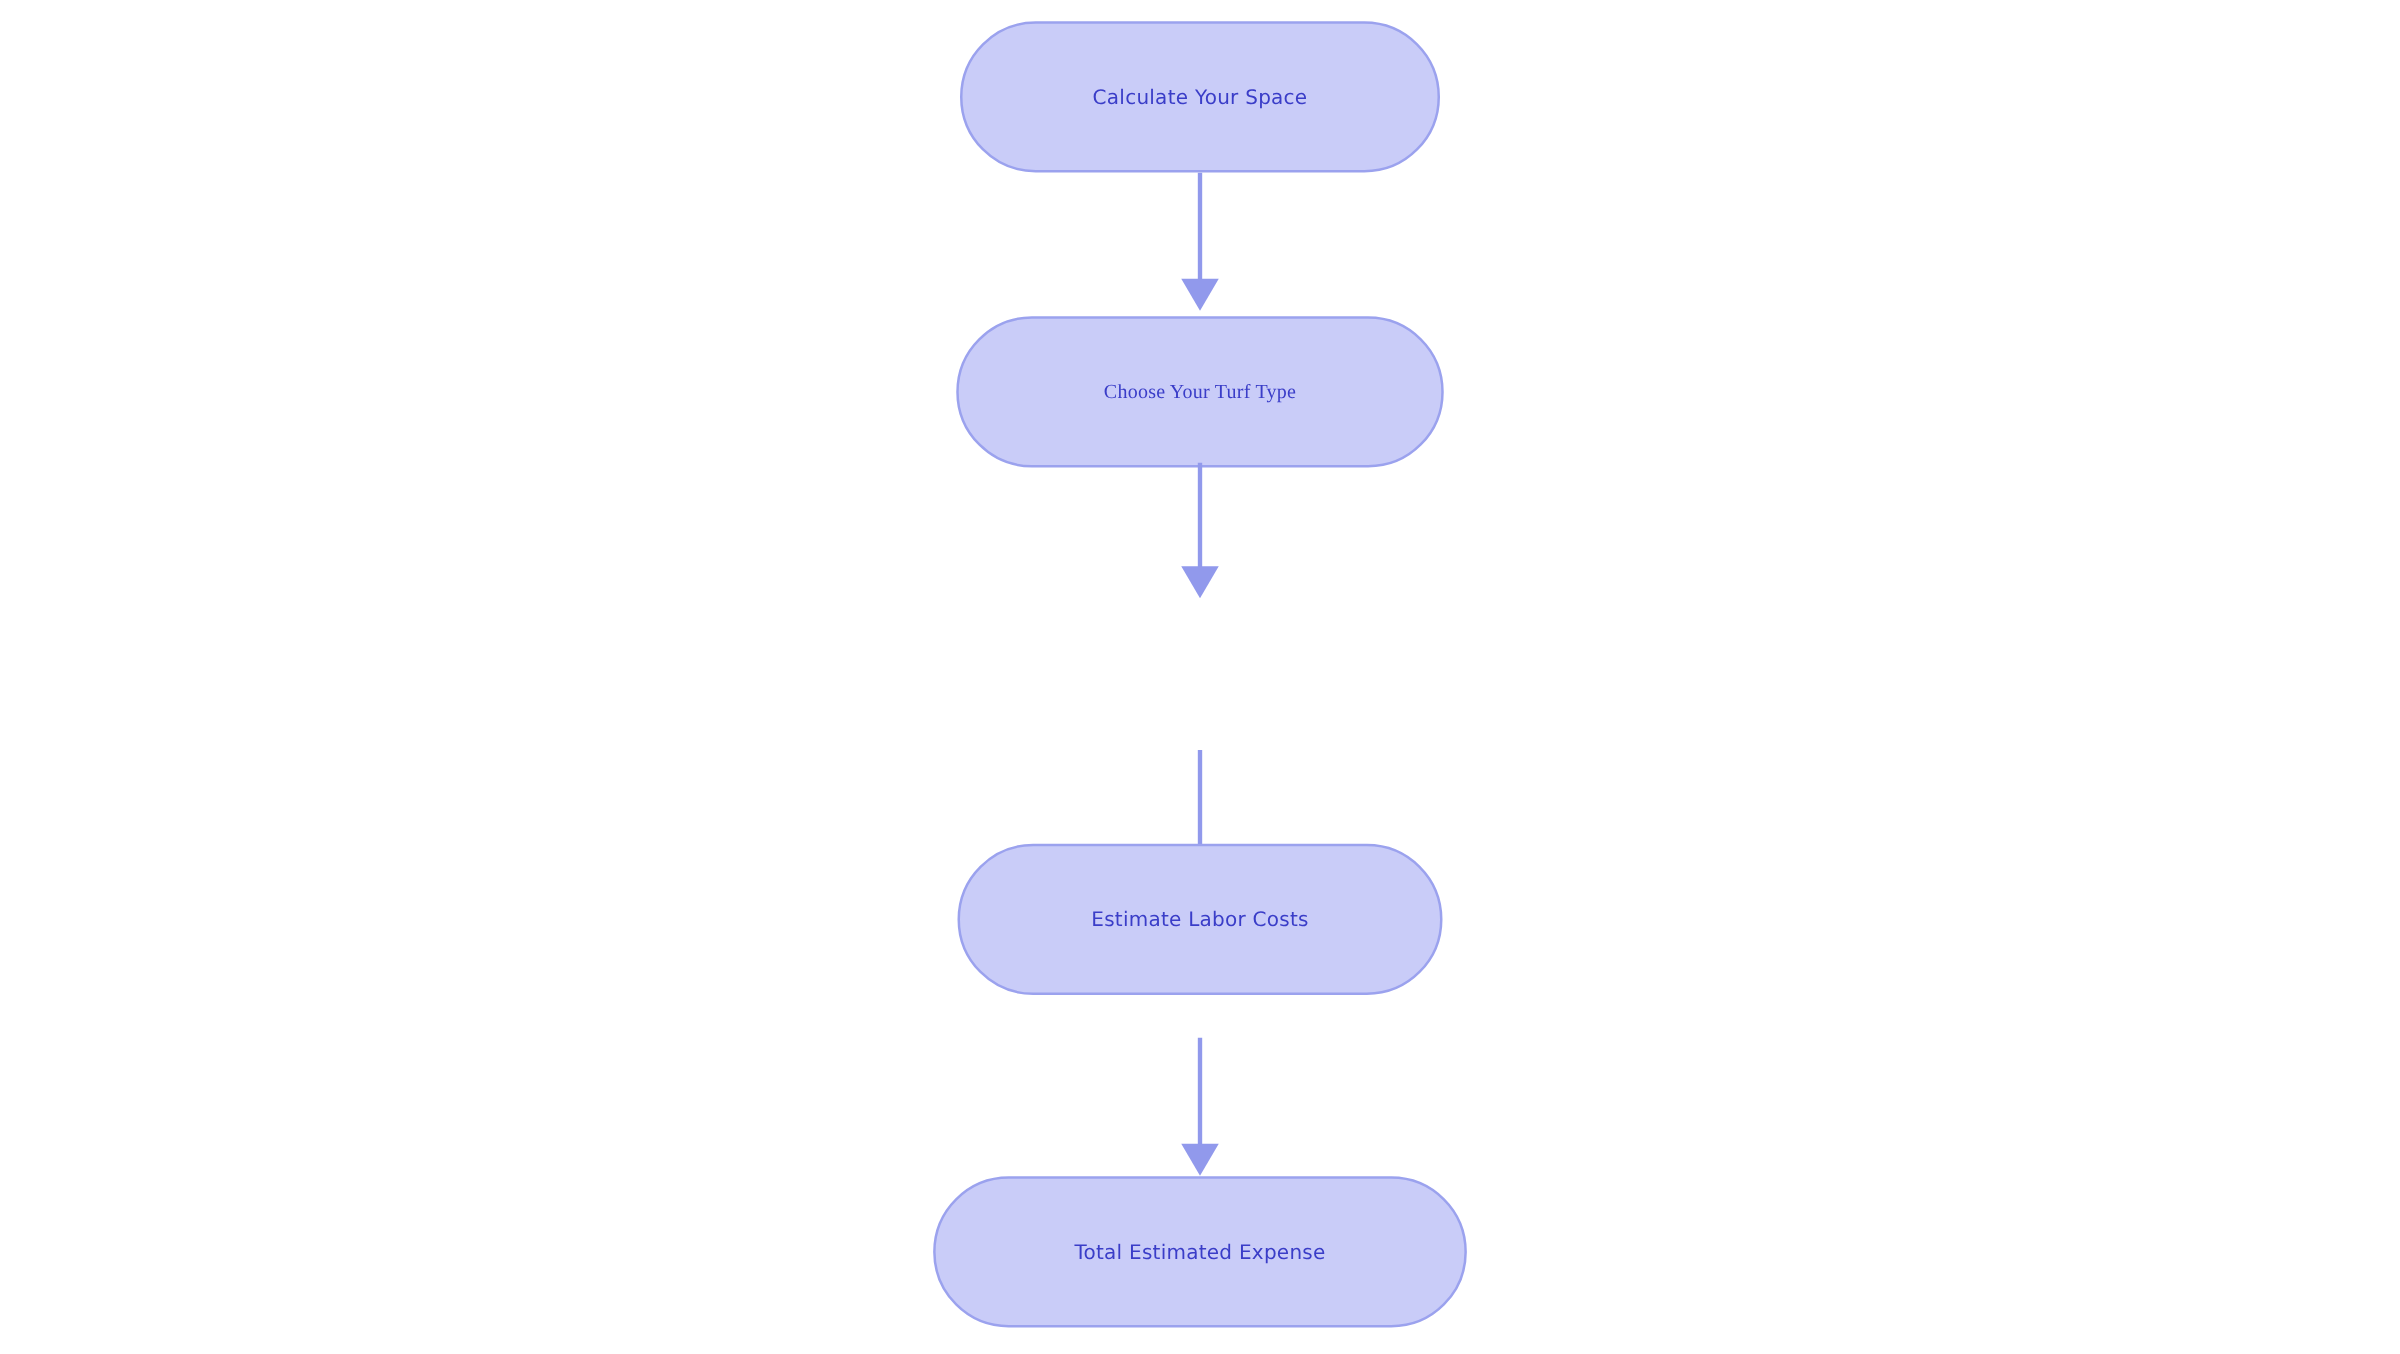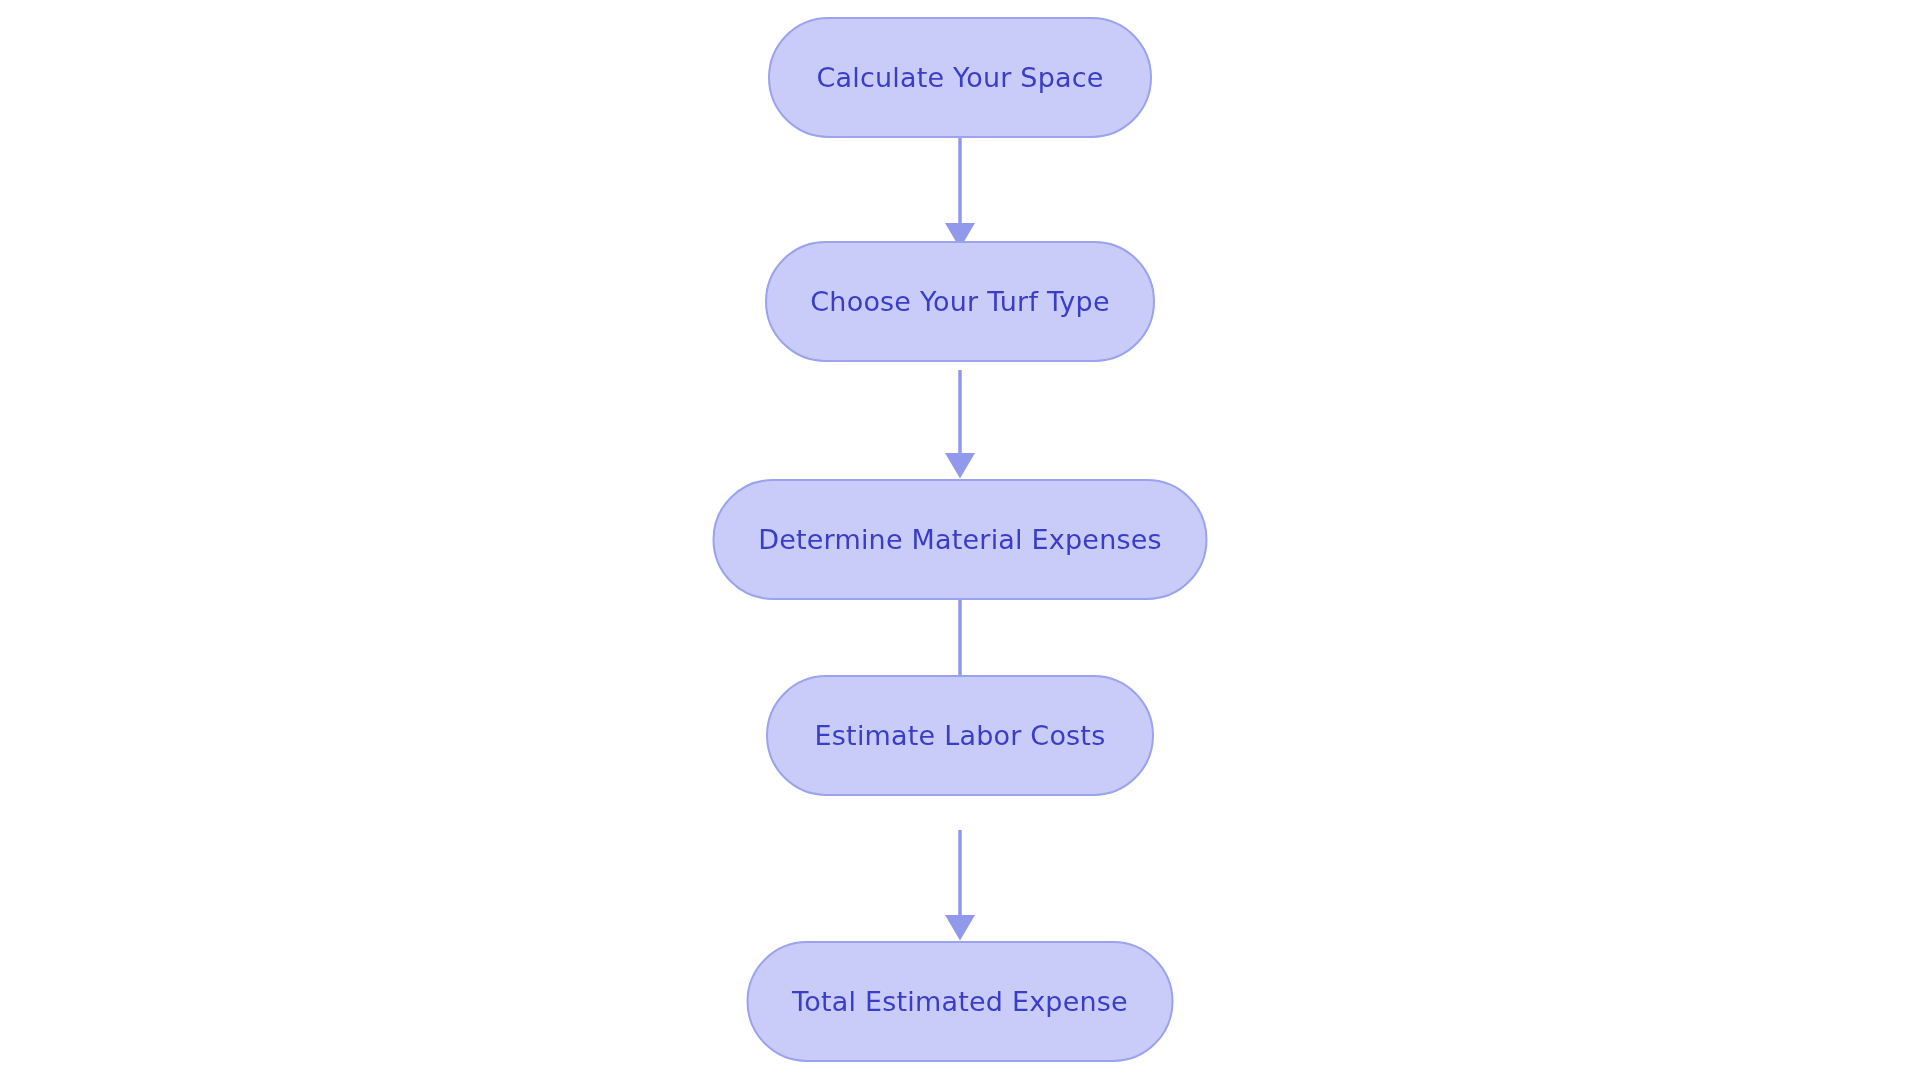--- a/index.html
+++ b/index.html
@@ -23,27 +23,27 @@
     box-sizing: border-box;
     background: var(--node-fill, #c9ccf8);
     border: 2px solid var(--node-border, #9ba2ee);
     border-radius: 60.5px;
     display: flex;
     align-items: center;
     justify-content: center;
   }
   .node span {
     color: var(--node-text, #3a3dc8);
-    font-size: 27px;
+    font-size: 16px;
     font-weight: 400;
     letter-spacing: 0.2px;
     white-space: nowrap;
   }
   .node1 { top: 17px;  width: 384px; }
-  .node2 { top: 241px; width: 390px; }
+  .node2 { top: 253px; width: 390px; font-family: Liberation Serif, serif; }
   .node3 { top: 479px; width: 495px; }
   .node4 { top: 675px; width: 388px; }
   .node5 { top: 941px; width: 427px; }
 
   .arrow {
     position: absolute;
     left: 943px;
     display: block;
   }
   .arrow line {
@@ -74,23 +74,20 @@
 
   <div class="node node2">
     <span>Choose Your Turf Type</span>
   </div>
 
   <svg class="arrow arrow2" width="34" height="109" viewBox="0 0 34 109">
     <line x1="17" y1="0" x2="17" y2="85"></line>
     <polygon points="2,83 32,83 17,108.5"></polygon>
   </svg>
 
-  <div class="node node3">
-    <span>Determine Material Expenses</span>
-  </div>
 
   <svg class="arrow arrow3" width="34" height="109" viewBox="0 0 34 109">
     <line x1="17" y1="0" x2="17" y2="85"></line>
     <polygon points="2,83 32,83 17,108.5"></polygon>
   </svg>
 
   <div class="node node4">
     <span>Estimate Labor Costs</span>
   </div>
 

